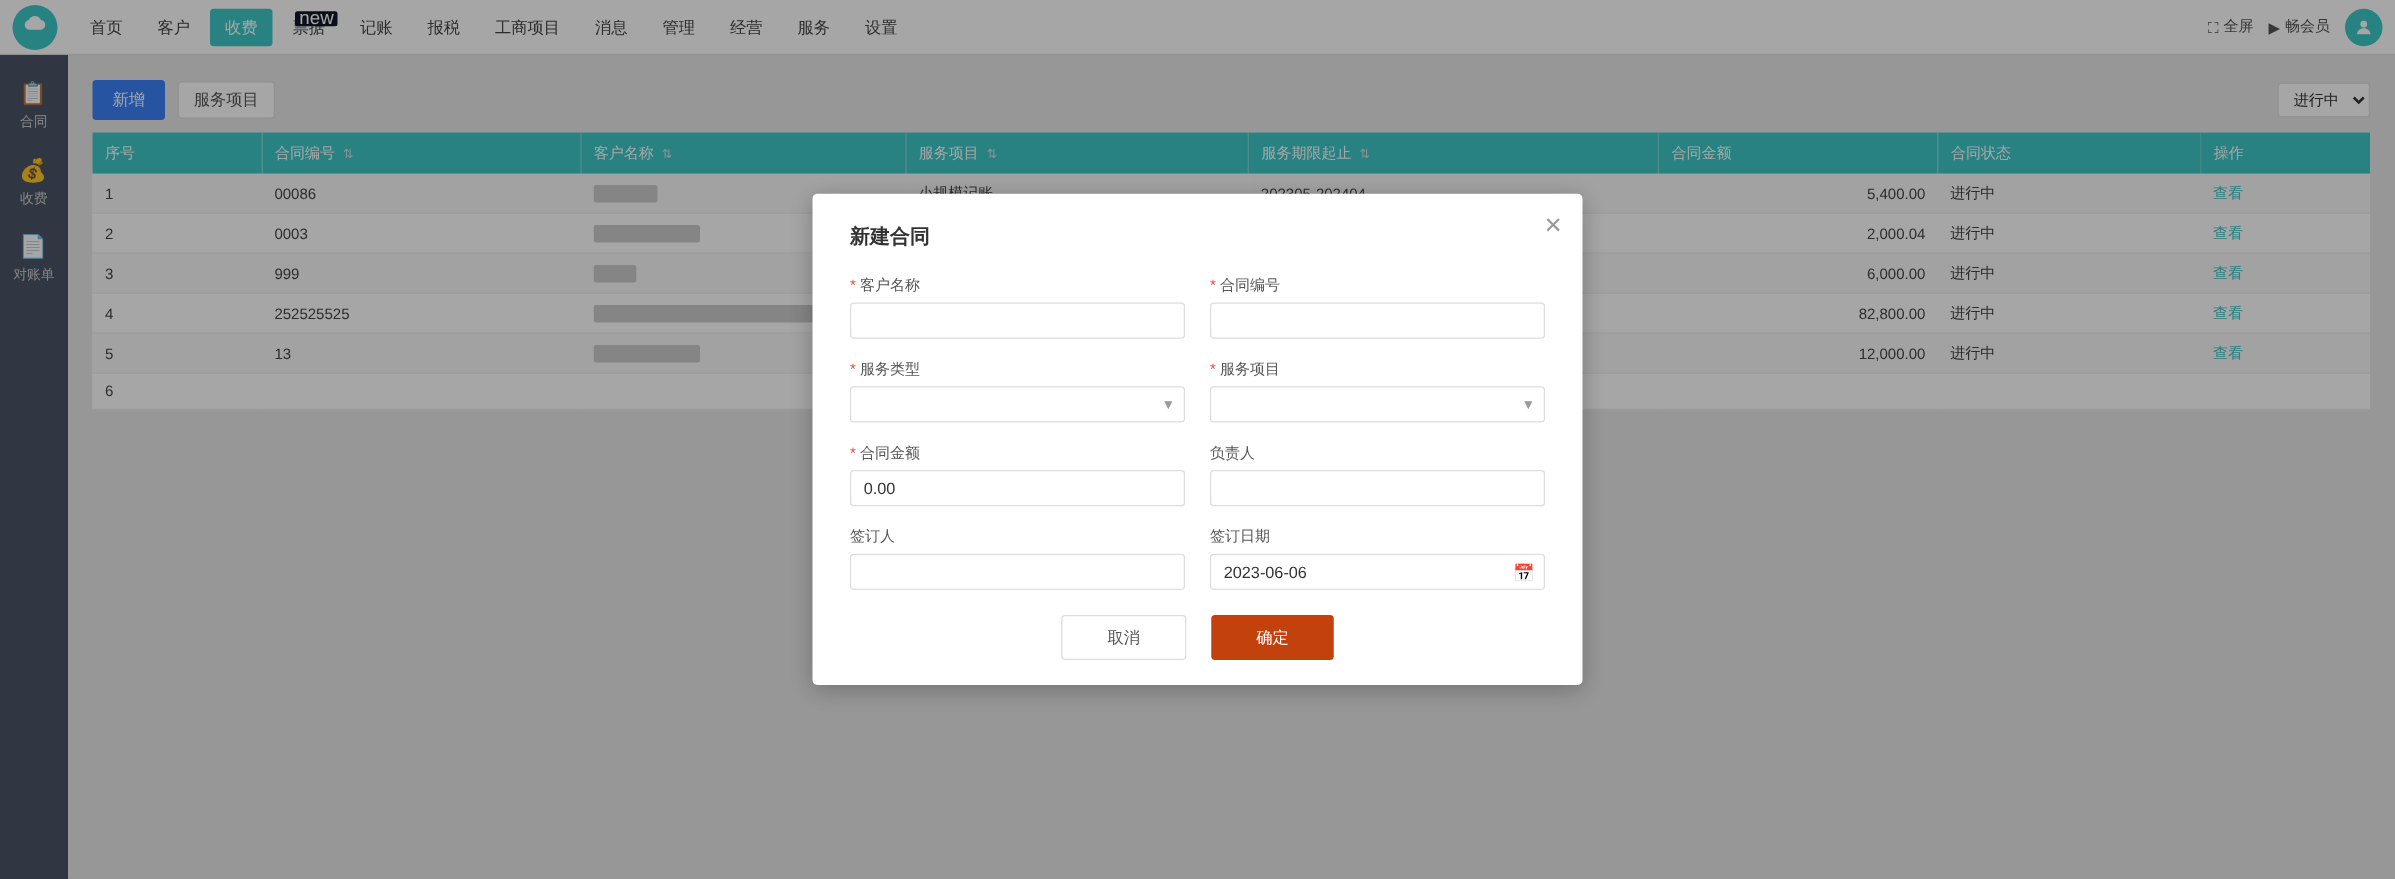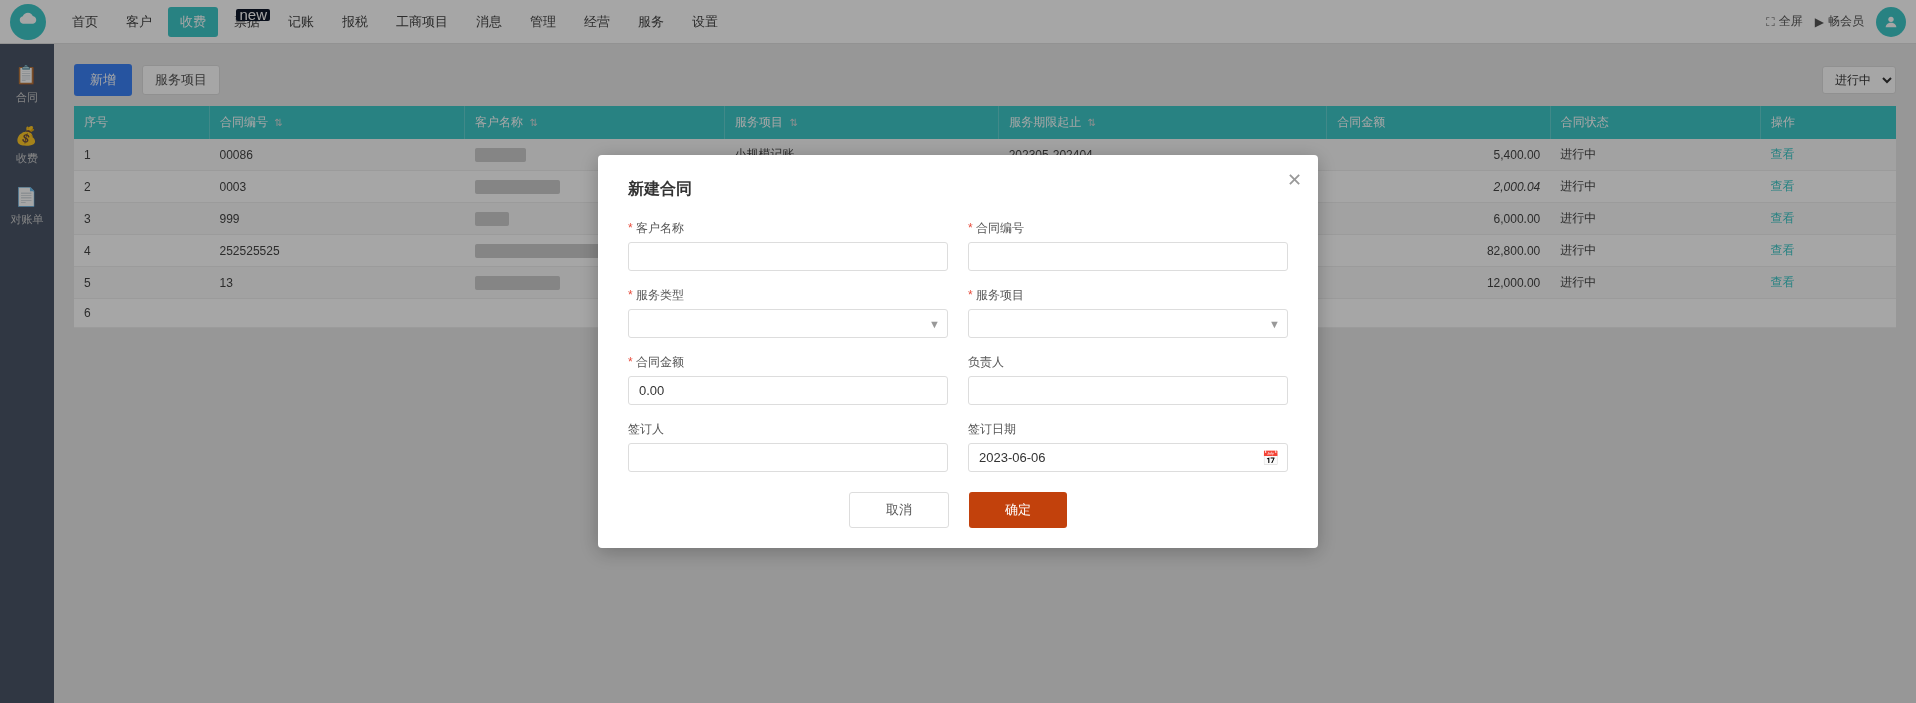--- a/index.html
+++ b/index.html
@@ -119,21 +119,21 @@
     
     .overlay {
       position: fixed; top: 0; left: 0; right: 0; bottom: 0;
       background: rgba(0,0,0,0.35); z-index: 200;
       display: flex; align-items: center; justify-content: center;
     }
 
     
     .modal {
       background: #fff; border-radius: 4px;
-      width: 720px; padding: 24px 30px 20px;
+      width: 616px; padding: 24px 30px 20px;
       position: relative; box-shadow: 0 4px 20px rgba(0,0,0,0.25);
     }
     .modal-title {
       font-size: 16px; font-weight: bold; color: #333;
       margin-bottom: 20px;
     }
     .modal-close {
       position: absolute; top: 14px; right: 16px;
       font-size: 18px; color: #999; cursor: pointer; background: none; border: none;
     }
@@ -298,21 +298,21 @@
           <td style="text-align: right;">5,400.00</td>
           <td>进行中</td>
           <td class="action"><a>查看</a></td>
         </tr>
         <tr>
           <td>2</td>
           <td>0003</td>
           <td><span class="blurred-text">██████████</span></td>
           <td>小规模记账</td>
           <td>202305-202404</td>
-          <td style="text-align: right; font-style: italic;">2,000.04</td>
+          <td style="text-align: right;">2,000.04</td>
           <td>进行中</td>
           <td class="action"><a>查看</a></td>
         </tr>
         <tr>
           <td>3</td>
           <td>999</td>
           <td><span class="blurred-text">████</span></td>
           <td>小规模记账</td>
           <td>202305-202404</td>
           <td style="text-align: right;">6,000.00</td>

